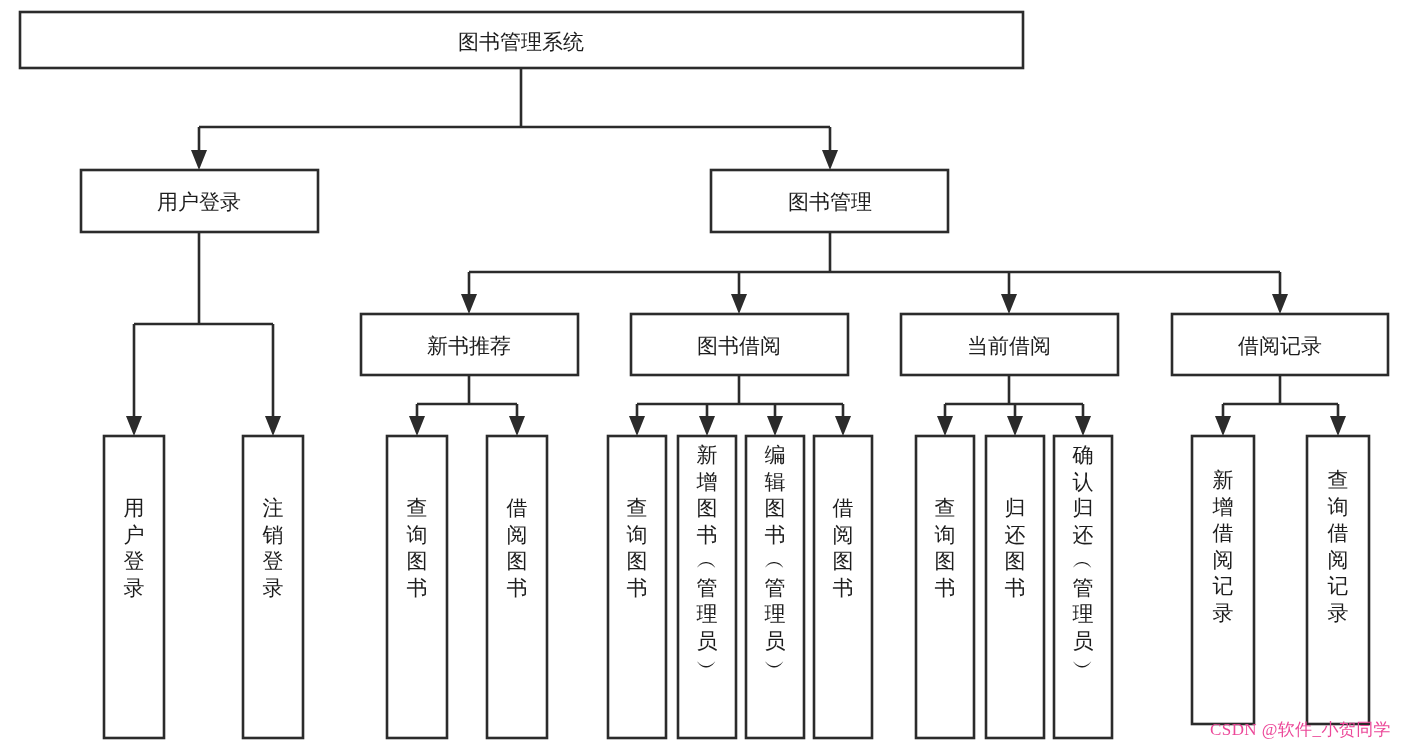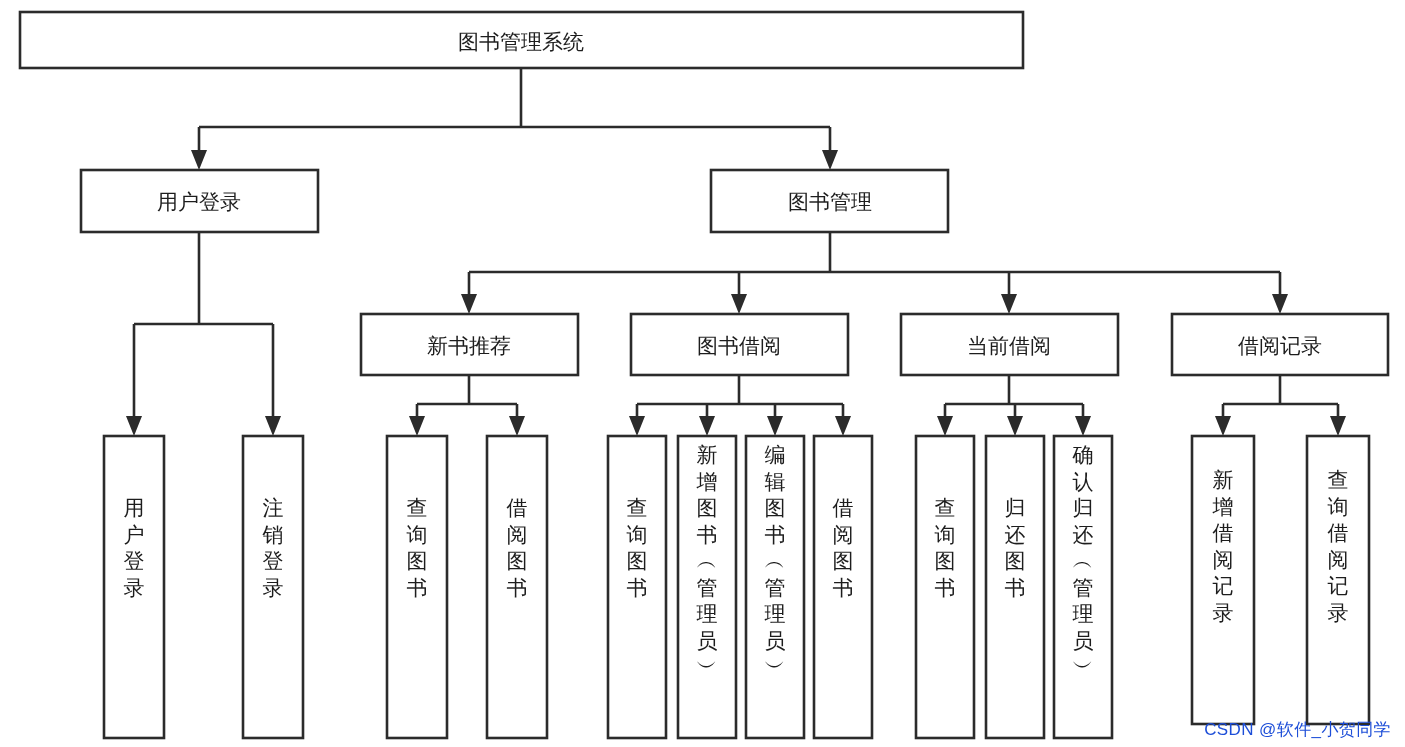--- a/index.html
+++ b/index.html
@@ -52,23 +52,23 @@
   .node-label-v {
     font-family: "Liberation Sans", "DejaVu Sans", sans-serif;
     font-size: 21px;
     fill: #1d1d1d;
     text-anchor: middle;
   }
   .watermark-text {
     position: absolute;
     right: 14px;
     bottom: 6px;
-    font-family: Liberation Sans, sans-serif;
+    font-family: Liberation Serif, serif;
     font-size: 17px;
-    color: #1d4ed8;
+    color: #ec4899;
     white-space: nowrap;
     letter-spacing: 0.4px;
   }
 </style>
 </head>
 <body>
 
 <div id="diagram-root">
 
   <svg class="diagram-svg" viewBox="0 0 1405 747" xmlns="http://www.w3.org/2000/svg">

